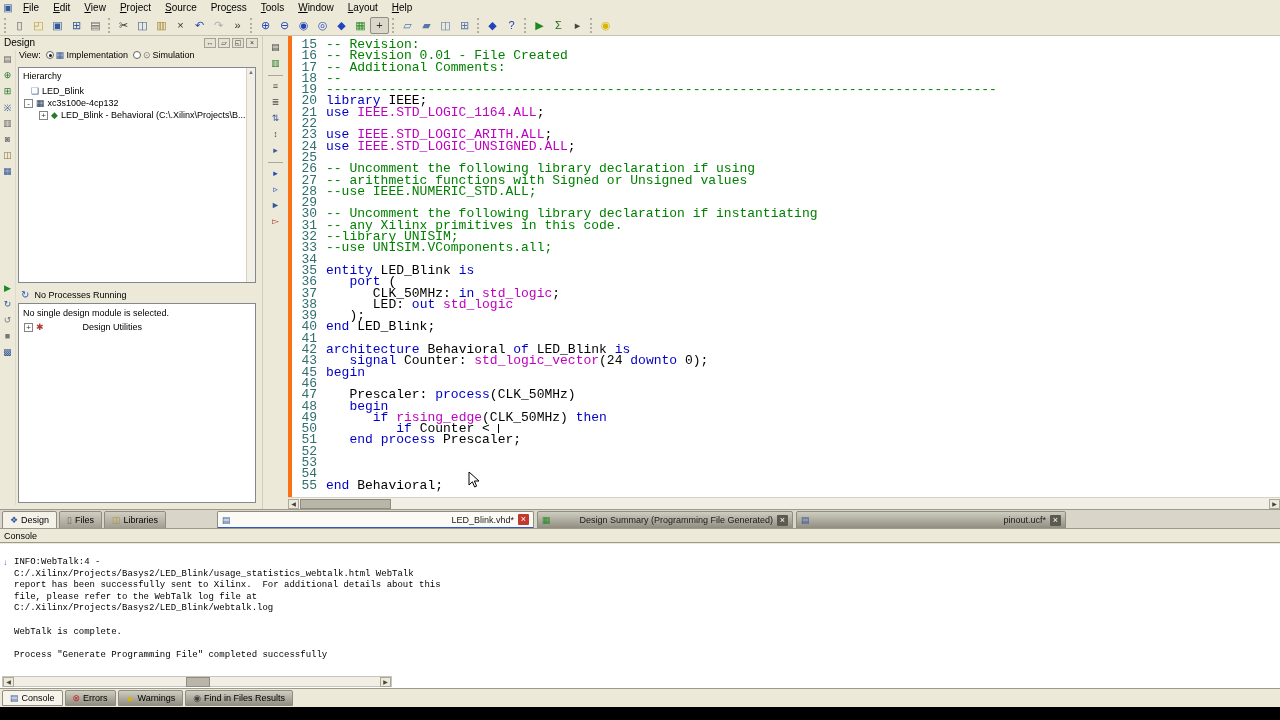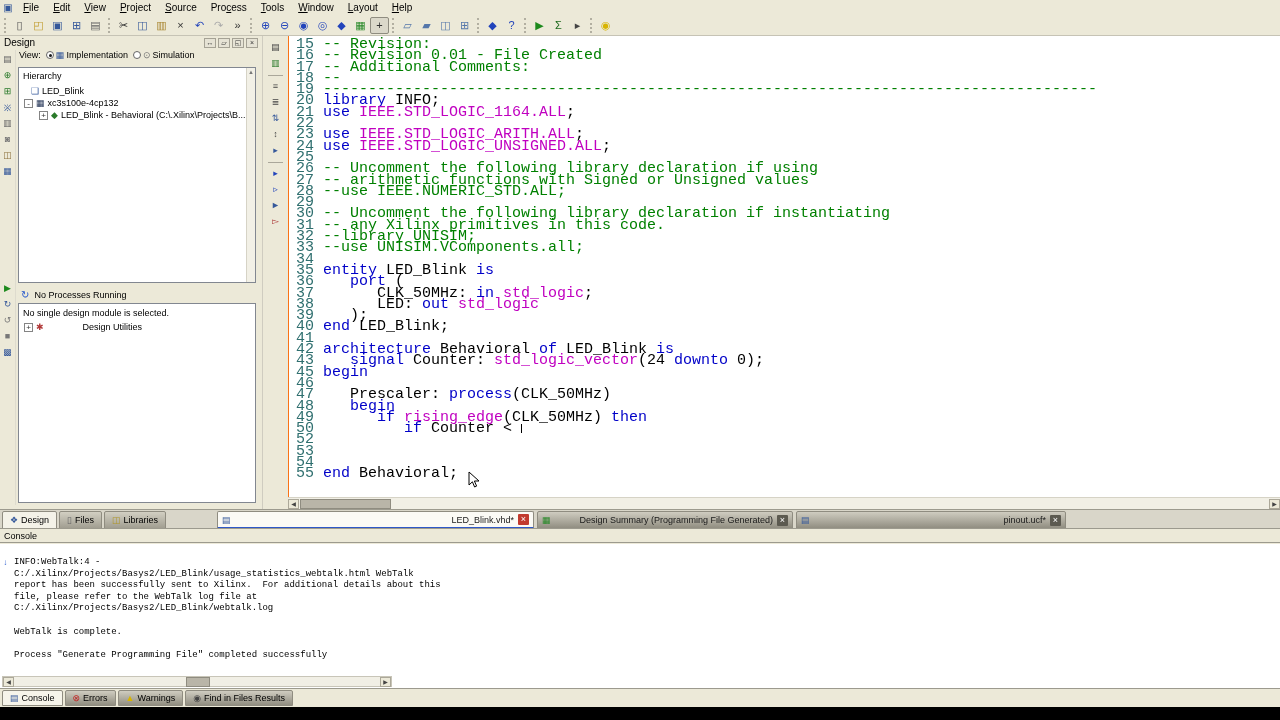--- a/index.html
+++ b/index.html
@@ -60,21 +60,21 @@
   #proc-tree .trow{padding-left:5px}
   #proc-tree .tlabel{margin-left:36px}
 
   
   #right-strip{position:absolute;left:262px;top:36px;width:26px;height:473px;background:#ece9d8;
                border-left:1px solid #cfccc0;display:flex;flex-direction:column;align-items:center;padding-top:4px}
   .rdiv{width:15px;border-top:1px solid #aaa79a;margin:3px 0}
 
   
   #editor{position:absolute;left:288px;top:36px;width:992px;height:461px;background:#fff;
-          border-left:1px solid #f97316;overflow:hidden;font-family:"Liberation Mono",monospace;font-size:15px}
+          border-left:4px solid #f97316;overflow:hidden;font-family:"Liberation Mono",monospace;font-size:13px}
   #code{padding-top:3px}
   .cl{display:flex;height:11.3px;line-height:11.3px;white-space:pre}
   .ln{width:34px;padding-right:9px;text-align:right;color:#2f6f6f;flex:none}
   .tok-kw{color:#0000c8}
   .tok-cm{color:#008000}
   .tok-ty{color:#c000c0}
   .tok-tx{color:#000}
   .caret{display:inline-block;width:1px;height:9px;background:#000;vertical-align:-1px}
 
   #editor-hscroll{position:absolute;left:288px;top:497px;width:992px;height:12px;background:#f1efe5;
@@ -297,21 +297,21 @@
       <span class="sbtn" style="color: rgb(170, 51, 51);">▻</span>
     </div>
 
   <div id="editor">
     <div id="code">
         <div class="cl"><span class="ln">15</span><span class="codetext"><span class="tok-cm">-- Revision:</span></span></div>
         <div class="cl"><span class="ln">16</span><span class="codetext"><span class="tok-cm">-- Revision 0.01 - File Created</span></span></div>
         <div class="cl"><span class="ln">17</span><span class="codetext"><span class="tok-cm">-- Additional Comments:</span></span></div>
         <div class="cl"><span class="ln">18</span><span class="codetext"><span class="tok-cm">--</span></span></div>
         <div class="cl"><span class="ln">19</span><span class="codetext"><span class="tok-cm">--------------------------------------------------------------------------------------</span></span></div>
-        <div class="cl"><span class="ln">20</span><span class="codetext"><span class="tok-kw">library</span><span class="tok-tx"> INFO;</span></span></div>
+        <div class="cl"><span class="ln">20</span><span class="codetext"><span class="tok-kw">library</span><span class="tok-tx"> IEEE;</span></span></div>
         <div class="cl"><span class="ln">21</span><span class="codetext"><span class="tok-kw">use</span><span class="tok-ty"> IEEE.STD_LOGIC_1164.ALL</span><span class="tok-tx">;</span></span></div>
         <div class="cl"><span class="ln">22</span><span class="codetext"></span></div>
         <div class="cl"><span class="ln">23</span><span class="codetext"><span class="tok-kw">use</span><span class="tok-ty"> IEEE.STD_LOGIC_ARITH.ALL</span><span class="tok-tx">;</span></span></div>
         <div class="cl"><span class="ln">24</span><span class="codetext"><span class="tok-kw">use</span><span class="tok-ty"> IEEE.STD_LOGIC_UNSIGNED.ALL</span><span class="tok-tx">;</span></span></div>
         <div class="cl"><span class="ln">25</span><span class="codetext"></span></div>
         <div class="cl"><span class="ln">26</span><span class="codetext"><span class="tok-cm">-- Uncomment the following library declaration if using</span></span></div>
         <div class="cl"><span class="ln">27</span><span class="codetext"><span class="tok-cm">-- arithmetic functions with Signed or Unsigned values</span></span></div>
         <div class="cl"><span class="ln">28</span><span class="codetext"><span class="tok-cm">--use IEEE.NUMERIC_STD.ALL;</span></span></div>
         <div class="cl"><span class="ln">29</span><span class="codetext"></span></div>
         <div class="cl"><span class="ln">30</span><span class="codetext"><span class="tok-cm">-- Uncomment the following library declaration if instantiating</span></span></div>
@@ -327,20 +327,21 @@
         <div class="cl"><span class="ln">40</span><span class="codetext"><span class="tok-kw">end</span><span class="tok-tx"> LED_Blink;</span></span></div>
         <div class="cl"><span class="ln">41</span><span class="codetext"></span></div>
         <div class="cl"><span class="ln">42</span><span class="codetext"><span class="tok-kw">architecture</span><span class="tok-tx"> Behavioral </span><span class="tok-kw">of</span><span class="tok-tx"> LED_Blink </span><span class="tok-kw">is</span></span></div>
         <div class="cl"><span class="ln">43</span><span class="codetext"><span class="tok-tx">   </span><span class="tok-kw">signal</span><span class="tok-tx"> Counter: </span><span class="tok-ty">std_logic_vector</span><span class="tok-tx">(24 </span><span class="tok-kw">downto</span><span class="tok-tx"> 0);</span></span></div>
         <div class="cl"><span class="ln">45</span><span class="codetext"><span class="tok-kw">begin</span></span></div>
         <div class="cl"><span class="ln">46</span><span class="codetext"></span></div>
         <div class="cl"><span class="ln">47</span><span class="codetext"><span class="tok-tx">   Prescaler: </span><span class="tok-kw">process</span><span class="tok-tx">(CLK_50MHz)</span></span></div>
         <div class="cl"><span class="ln">48</span><span class="codetext"><span class="tok-tx">   </span><span class="tok-kw">begin</span></span></div>
         <div class="cl"><span class="ln">49</span><span class="codetext"><span class="tok-tx">      </span><span class="tok-kw">if</span><span class="tok-tx"> </span><span class="tok-ty">rising_edge</span><span class="tok-tx">(CLK_50MHz) </span><span class="tok-kw">then</span></span></div>
         <div class="cl"><span class="ln">50</span><span class="codetext"><span class="tok-tx">         </span><span class="tok-kw">if</span><span class="tok-tx"> Counter &lt; </span><span class="caret"></span></span></div>
+        <div class="cl"><span class="ln">51</span><span class="codetext"><span class="tok-tx">   </span><span class="tok-kw">end</span><span class="tok-tx"> </span><span class="tok-kw">process</span><span class="tok-tx"> Prescaler;</span></span></div>
         <div class="cl"><span class="ln">52</span><span class="codetext"></span></div>
         <div class="cl"><span class="ln">53</span><span class="codetext"></span></div>
         <div class="cl"><span class="ln">54</span><span class="codetext"></span></div>
         <div class="cl"><span class="ln">55</span><span class="codetext"><span class="tok-kw">end</span><span class="tok-tx"> Behavioral;</span></span></div>
       </div>
   </div>
   <div id="editor-hscroll">
     <span class="sb-arrow">◀</span>
     <span class="sb-thumb"></span>
     <span class="sb-spacer"></span>

